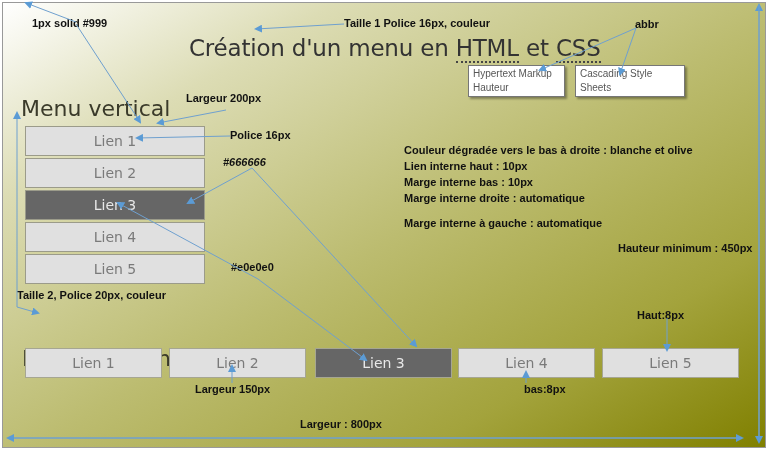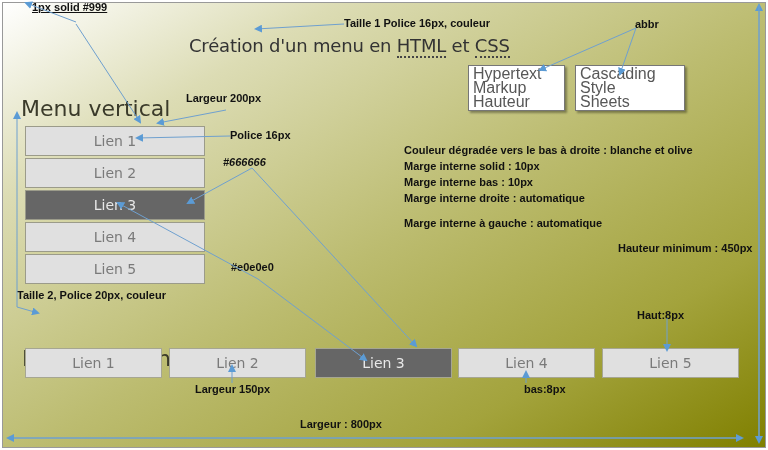--- a/index.html
+++ b/index.html
@@ -5,30 +5,30 @@
     * { margin:0; padding:0; box-sizing:border-box; }
     html, body { width:768px; height:450px; overflow:hidden; background:#ffffff; }
     body { position:relative; font-family:"DejaVu Sans", sans-serif; }
     #page {
       position:absolute; left:2px; top:2px; width:764px; height:446px;
       border:1px solid #999;
       background: linear-gradient(to bottom right, #ffffff 0%, #dcdcb4 22%, #bcbc70 52%, #a3a33c 78%, #808000 100%);
     }
     .title {
       position:absolute; left:186px; top:32px;
-      font-size:18px; color:#333333; white-space:nowrap; letter-spacing:-0.2px;
+      font-size:23px; color:#333333; white-space:nowrap; letter-spacing:-0.2px;
     }
     abbr { text-decoration:none; border-bottom:2px dotted #444; }
     .h2 {
       position:absolute; font-size:22px; color:#3a3a2a; white-space:nowrap;
     }
     .tooltip {
       position:absolute; background:#ffffff; border:1px solid #767676;
       box-shadow:2px 2px 2px rgba(0,0,0,0.35);
-      font-family:"Liberation Sans", sans-serif; font-size:16px; color:#575757;
+      font-family:"Liberation Sans", sans-serif; font-size:10px; color:#575757;
       line-height:14px; padding:1px 4px;
     }
     .vmenu { position:absolute; left:22px; top:123px; width:180px; }
     .vlink {
       display:block; height:30px; margin-bottom:2px;
       background:#e0e0e0; border:1px solid #9b9b8a;
       color:#7a7a7a; font-size:14px; line-height:28px; text-align:center;
       font-family:"DejaVu Sans", sans-serif;
     }
     .vlink.active { background:#666666; color:#e8e8e8; }
@@ -74,30 +74,30 @@
 
   <div class="hmenu">
     <a class="hlink" style="left:0px;">Lien 1</a>
     <a class="hlink" style="left:144px;">Lien 2</a>
     <a class="hlink active" style="left:290px;">Lien 3</a>
     <a class="hlink" style="left:433px;">Lien 4</a>
     <a class="hlink" style="left:577px;">Lien 5</a>
   </div>
 </div>
 
-<div class="note" style="left:32px;top:1px;text-decoration:underline;">1px solid #999</div>
+<div class="note" style="left:32px;top:17px;">1px solid #999</div>
 <div class="note" style="left:344px;top:17px;">Taille 1 Police 16px, couleur</div>
 <div class="note" style="left:624px;top:18px;margin-left:11px;">abbr</div>
 <div class="note" style="left:186px;top:92px;">Largeur 200px</div>
 <div class="note" style="left:230px;top:129px;">Police 16px</div>
 <div class="note" style="left:223px;top:156px;font-style:italic;">#666666</div>
 <div class="note" style="left:231px;top:261px;">#e0e0e0</div>
 <div class="note" style="left:17px;top:289px;">Taille 2, Police 20px, couleur</div>
 <div class="note" style="left:404px;top:144px;">Couleur dégradée vers le bas à droite : blanche et olive</div>
-<div class="note" style="left:404px;top:160px;">Marge interne solid : 10px</div>
+<div class="note" style="left:404px;top:160px;">Lien interne haut : 10px</div>
 <div class="note" style="left:404px;top:176px;">Marge interne bas : 10px</div>
 <div class="note" style="left:404px;top:192px;">Marge interne droite : automatique</div>
 <div class="note" style="left:404px;top:209px;margin-top:8px;">Marge interne à gauche : automatique</div>
 <div class="note" style="left:618px;top:242px;">Hauteur minimum : 450px</div>
 <div class="note" style="left:637px;top:309px;">Haut:8px</div>
 <div class="note" style="left:195px;top:383px;">Largeur 150px</div>
 <div class="note" style="left:524px;top:383px;">bas:8px</div>
 <div class="note" style="left:300px;top:418px;">Largeur : 800px</div>
 
 <svg class="arrows" viewBox="0 0 768 450">

